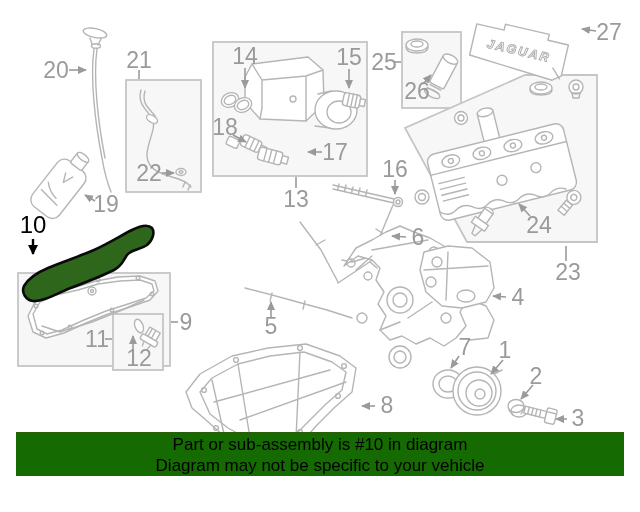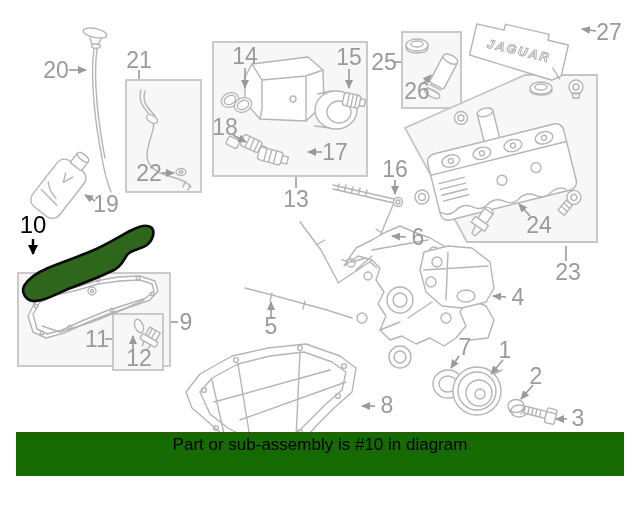--- a/index.html
+++ b/index.html
@@ -373,14 +373,15 @@
     <text x="417" y="99">26</text>
   </g>
   <g>
     <line class="callout-line" x1="596" y1="31" x2="582" y2="29" marker-end="url(#arrG)"></line>
     <text x="609" y="40">27</text>
   </g>
 </svg>
 
 <div class="banner">
   <div>Part or sub-assembly is #10 in diagram</div>
+  <div>Diagram may not be specific to your vehicle</div>
 </div>
 </div>
 
 </body></html>

